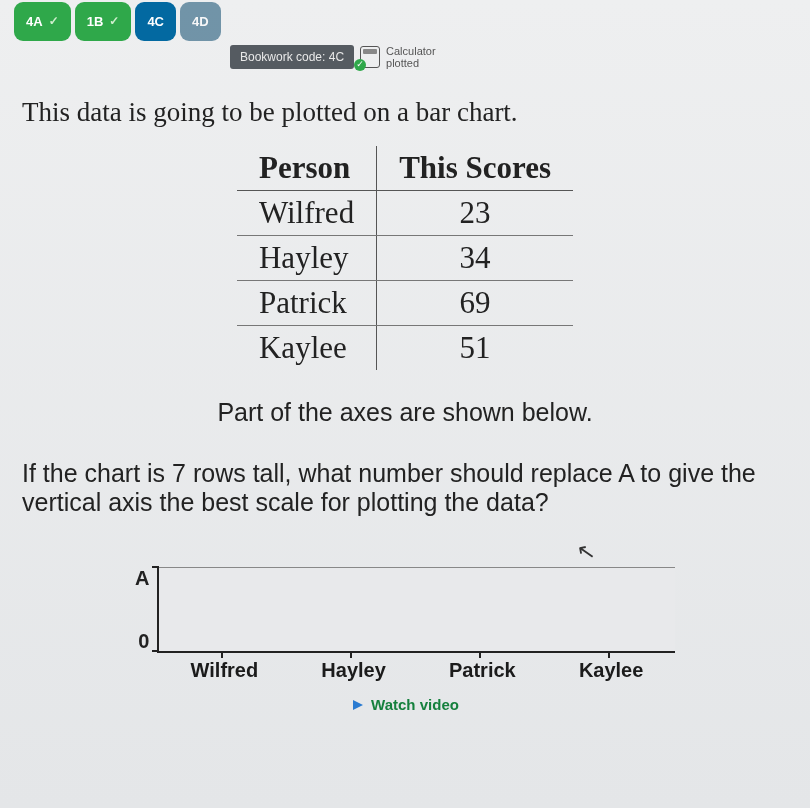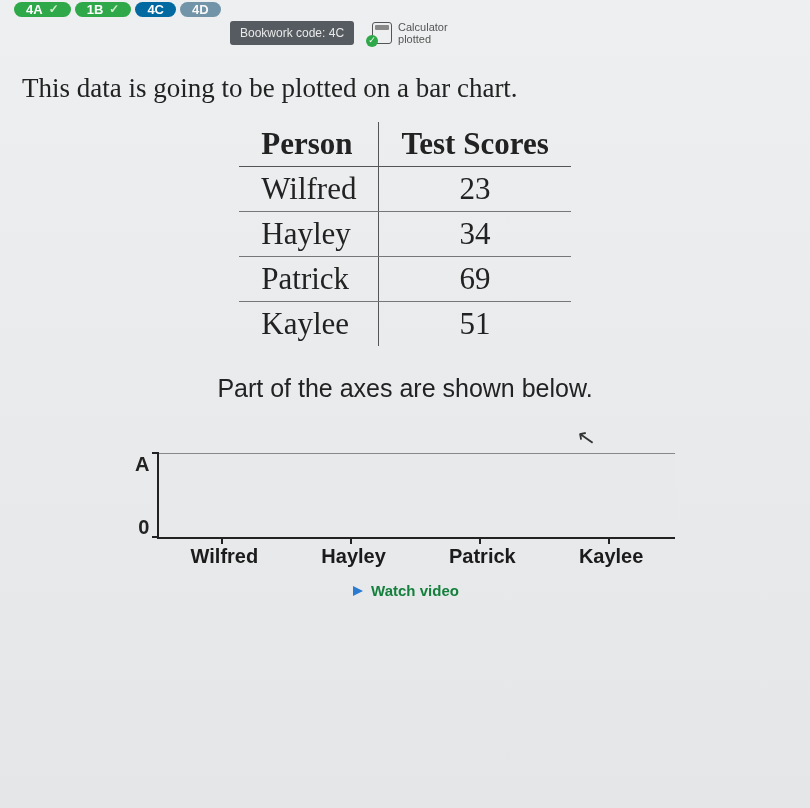--- a/index.html
+++ b/index.html
@@ -11,38 +11,38 @@
     overflow: hidden;
     color: #222;
   }
   
   .tabs {
     display: flex;
     gap: 4px;
     padding: 2px 0 0 14px;
   }
   .tab {
-    padding: 0 12px;
+    padding: 12px 12px;
     font-size: 13px;
     font-weight: 600;
     color: #fff;
     border-radius: 9px;
     display: flex;
     align-items: flex-start;
     gap: 6px;
   }
   .tab.done { background: #2fa84a; }
   .tab.current { background: #0369a1; }
   .tab.future { background: #0c4a6e; opacity: .55; }
   .check { font-size: 12px; color:#cfeecd; }
   
   .meta-row {
     display: flex;
     align-items: center;
-    gap: 18px;
+    gap: 6px;
     margin: 4px 0 0 230px;
   }
   .bookwork {
     background: #555b61;
     color: #e9e9e9;
     font-size: 12px;
     padding: 5px 10px;
     border-radius: 3px;
   }
   .calc {
@@ -201,21 +201,21 @@
   </div>
 </div>
 
 <div class="content">
   <p class="line1">This data is going to be plotted on a bar chart.</p>
 
   <table class="data">
     <tbody>
         <tr>
       <th>Person</th>
-      <th>Test Scores</th>
+      <th>This Scores</th>
     </tr>
     <tr>
       <td>Wilfred</td>
       <td>23</td>
     </tr>
     <tr>
       <td>Hayley</td>
       <td>34</td>
     </tr>
     <tr>
@@ -223,20 +223,21 @@
       <td>69</td>
     </tr>
     <tr>
       <td>Kaylee</td>
       <td>51</td>
     </tr>
   </tbody>
     </table>
 
   <p class="line2">Part of the axes are shown below.</p>
+  <p class="line3">If the chart is 7 rows tall, what number should replace A to give the vertical axis the best scale for plotting the data?</p>
 
   <div class="chart-wrap">
     <span class="cursor">↖</span>
     <div class="chart">
       <div class="yaxis">
         <span>A</span>
         <span>0</span>
       </div>
       <div class="plot">
         <div class="grid-top"></div>

